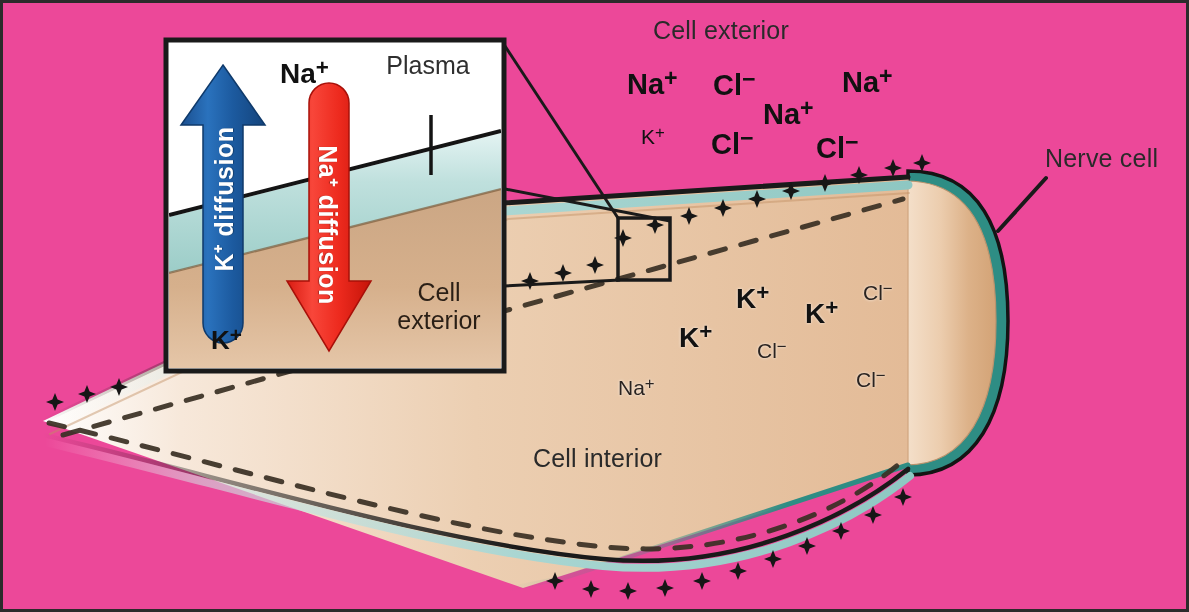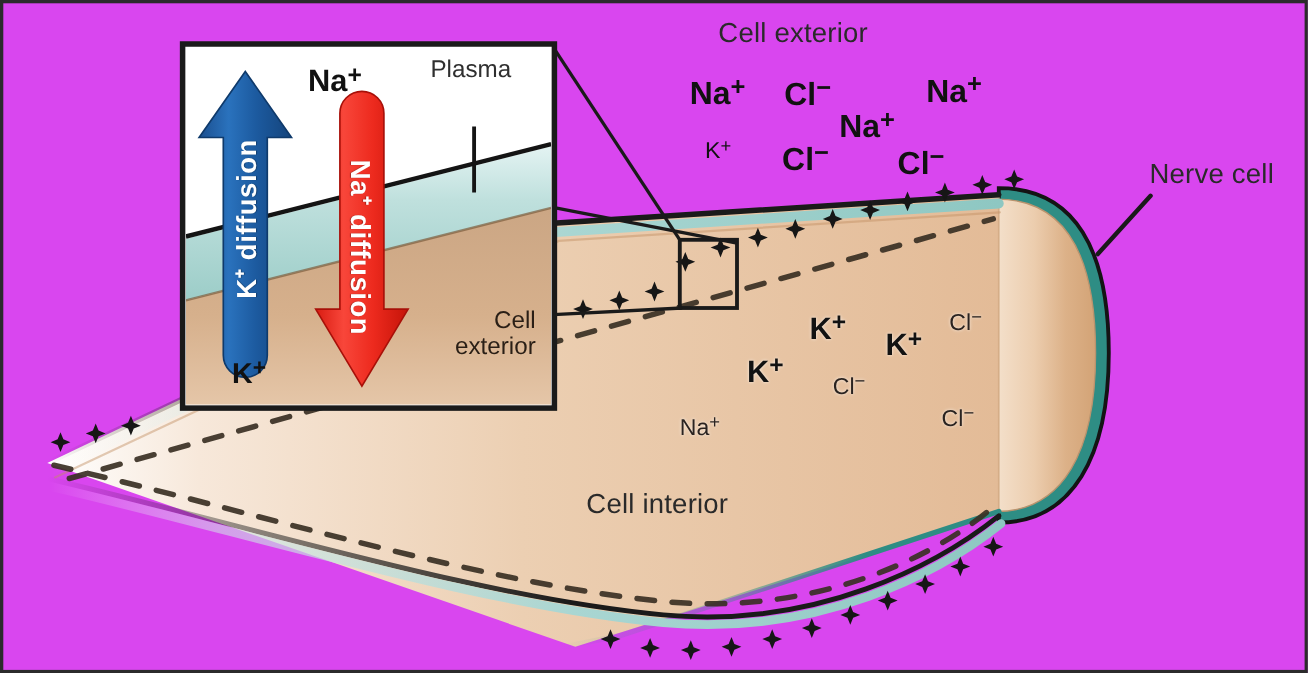--- a/index.html
+++ b/index.html
@@ -7,21 +7,21 @@
     padding: 0;
     background: #ffffff;
   }
   body {
     font-family: "Liberation Sans", sans-serif;
   }
   #figure {
     position: relative;
     width: 1189px;
     height: 612px;
-    background: #d946ef;
+    background: #ec4899;
     border: 3px solid #2b2b2b;
     box-sizing: border-box;
     overflow: hidden;
   }
   #art {
     position: absolute;
     left: 0;
     top: 0;
   }
   .lbl {
@@ -69,40 +69,40 @@
     position: absolute;
     color: #ffffff;
     font-weight: bold;
     font-size: 25px;
     letter-spacing: .5px;
     white-space: nowrap;
     text-shadow: 0 1px 1px rgba(0,0,0,.32);
   }
   .inset-interior-lbl {
     position: absolute;
-    font-size: 22px;
+    font-size: 25px;
     color: #2a1f16;
-    text-align: right;
+    text-align: center;
     line-height: 1.1;
   }
   .inset-k {
     position: absolute;
     font-size: 26px;
     font-weight: bold;
     color: #111;
   }
   .inset-na {
     position: absolute;
     font-size: 28px;
     font-weight: bold;
     color: #111;
   }
   .pm-lbl {
     position: absolute;
-    font-size: 22px;
+    font-size: 25px;
     color: #2f2f2f;
     text-align: center;
     line-height: 1.12;
   }
 </style>
 </head>
 <body>
 
 <div id="figure">
 

